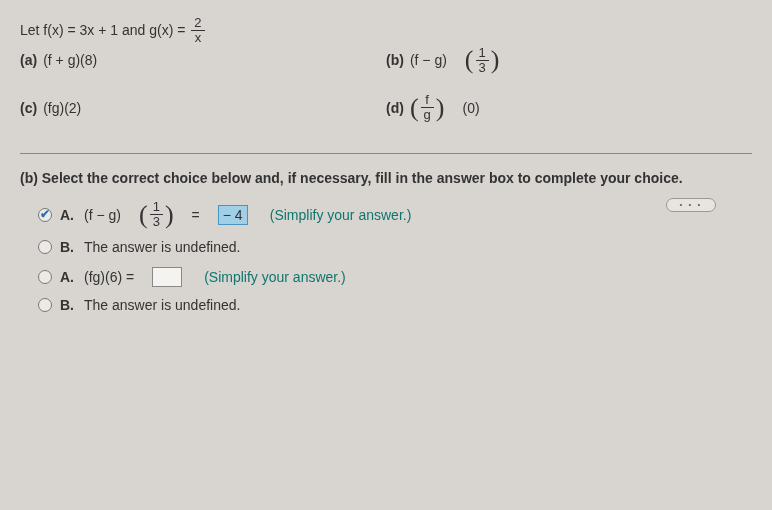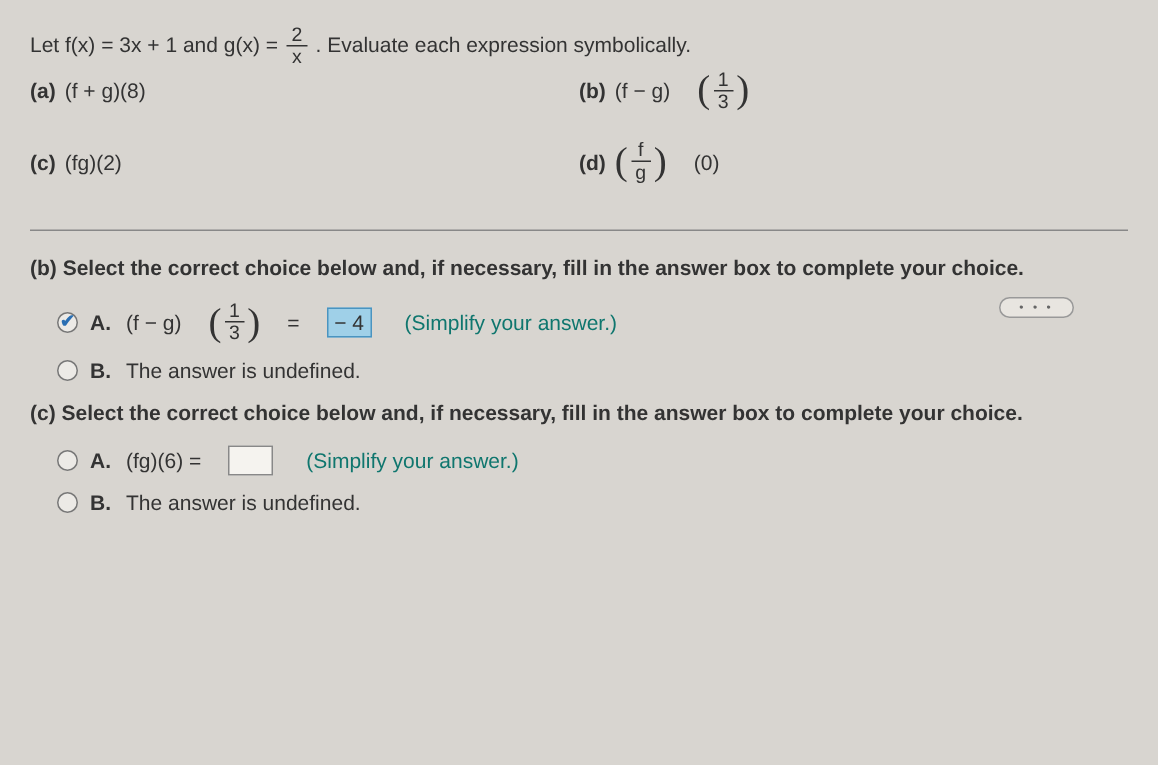--- a/index.html
+++ b/index.html
@@ -101,21 +101,20 @@
   </style>
 </head>
 <body>
 
 <div class="problem-stmt">
   <span>Let f(x) = 3x + 1 and g(x) = </span>
   <span class="frac">
     <span class="num">2</span>
     <span class="den">x</span>
   </span>
-  <span>. Evaluate each expression symbolically.</span>
 </div>
 
 <div class="parts">
   <div class="part-row">
     <div class="part-col">
       <span class="part-label">(a)</span>
       <span>(f + g)(8)</span>
     </div>
     <div class="part-col">
       <span class="part-label">(b)</span>
@@ -183,24 +182,20 @@
   </div>
 
   <div class="choice-row">
     <span class="radio"></span>
     <span class="choice-letter">B.</span>
     <span>The answer is undefined.</span>
   </div>
 </div>
 
 <div class="section">
-  <div class="prompt">
-    <span>(c)</span>
-    <span class="normal">Select the correct choice below and, if necessary, fill in the answer box to complete your choice.</span>
-  </div>
 
   <div class="choice-row">
     <span class="radio"></span>
     <span class="choice-letter">A.</span>
     <span class="expr">
       <span>(fg)(6) = </span>
       <span class="answer-box"></span>
       <span class="hint">(Simplify your answer.)</span>
     </span>
   </div>

